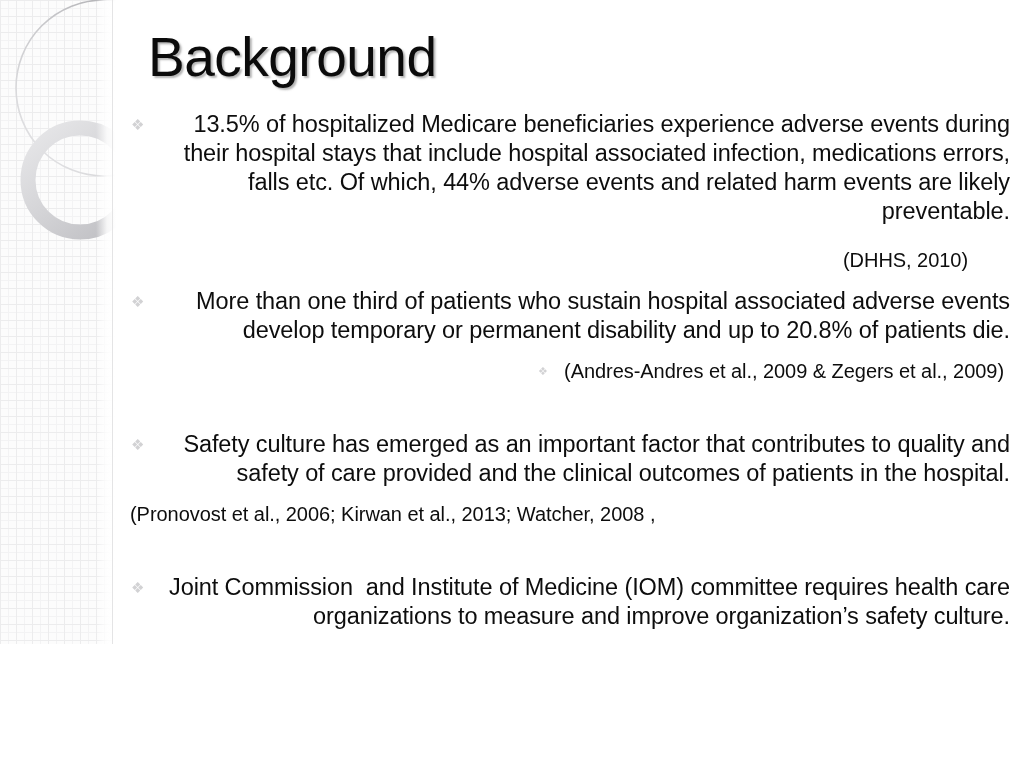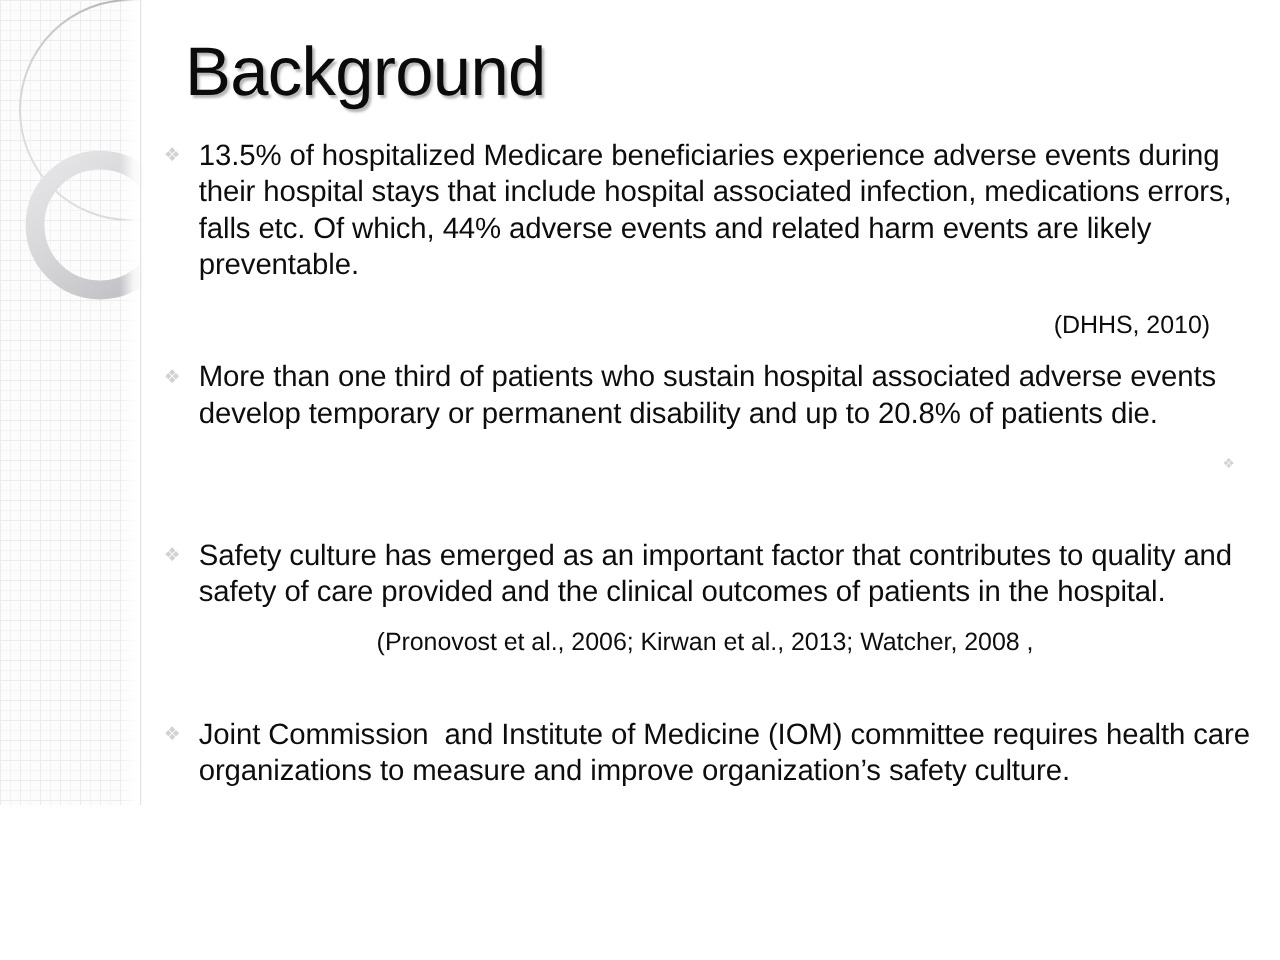--- a/index.html
+++ b/index.html
@@ -109,35 +109,36 @@
     text-align: left;
     padding-left: 1px;
   }
   .bullet-text {
     flex: 1 1 auto;
     font-size: 23.5px;
     line-height: 29px;
     color: #0d0d0d;
     letter-spacing: -0.1px;
     white-space: pre-wrap;
+    text-align: right;
   }
 
   .citation {
     font-size: 20px;
     line-height: 25px;
     color: #0d0d0d;
     letter-spacing: -0.05px;
     white-space: pre-wrap;
   }
   .citation-right {
     text-align: right;
     padding-right: 42px;
   }
   .citation-block-center {
-    text-align: center;
+    text-align: left;
     padding-right: 12px;
   }
 
   .citation-row {
     display: flex;
     align-items: flex-start;
     justify-content: flex-end;
     padding-right: 6px;
   }
   .citation-row .bullet-marker {
@@ -204,20 +205,21 @@
 
     <div class="bullet-row">
       <span class="bullet-marker">❖</span>
       <span class="bullet-text">More than one third of patients who sustain hospital associated adverse events develop temporary or permanent disability and up to 20.8% of patients die.</span>
     </div>
 
     <div class="spacer-sm"></div>
 
     <div class="citation-row">
       <span class="bullet-marker">❖</span>
+      <span class="citation">(Andres-Andres et al., 2009 &amp; Zegers et al., 2009)</span>
     </div>
 
     <div class="spacer-xl"></div>
 
     <div class="bullet-row">
       <span class="bullet-marker">❖</span>
       <span class="bullet-text">Safety culture has emerged as an important factor that contributes to quality and safety of care provided and the clinical outcomes of patients in the hospital.</span>
     </div>
 
     <div class="spacer-sm"></div>

